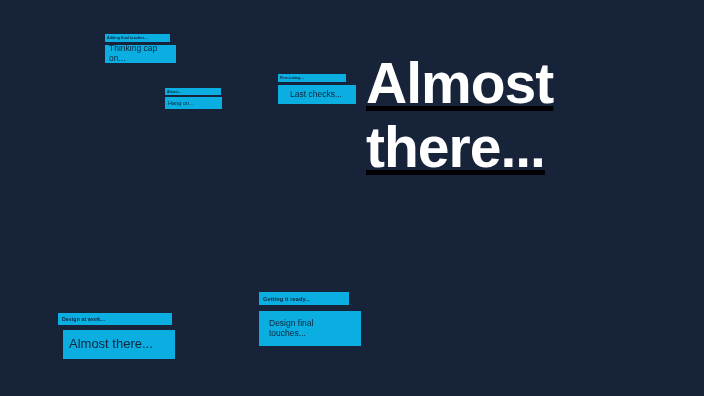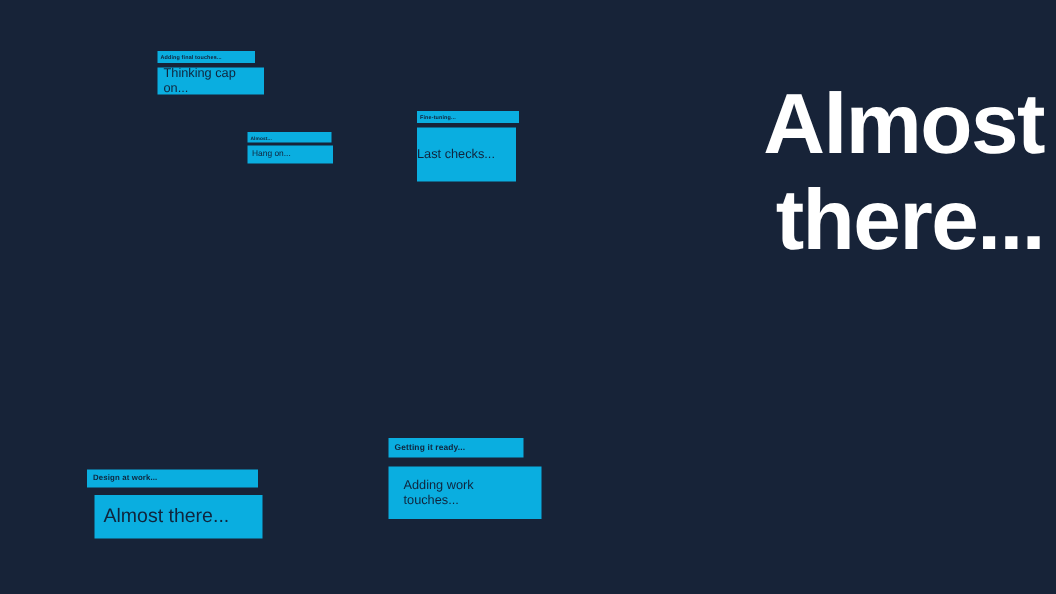--- a/index.html
+++ b/index.html
@@ -60,22 +60,22 @@
     left: 165px; top: 97px; width: 54px; height: 12px;
     font-size: 5.6px; padding-left: 3px;
   }
 
   
   #card-last .card-label {
     left: 278px; top: 74px; width: 66px; height: 8px;
     font-size: 3.6px; padding-left: 2px;
   }
   #card-last .card-body {
-    left: 278px; top: 85px; width: 66px; height: 36px;
-    font-size: 8.5px; padding-left: 0;
+    left: 278px; top: 85px; width: 66px; height: 19px;
+    font-size: 8.5px; padding-left: 12px;
   }
 
   
   #card-adding .card-label {
     left: 259px; top: 292px; width: 86px; height: 13px;
     font-size: 5.6px; padding-left: 4px;
   }
   #card-adding .card-body {
     left: 259px; top: 311px; width: 92px; height: 35px;
     font-size: 8.5px; padding-left: 10px;
@@ -91,21 +91,22 @@
     left: 63px; top: 330px; width: 106px; height: 29px;
     font-size: 13px; padding-left: 6px;
   }
 
   
   #hero {
     position: absolute;
     right: 8px;
     top: 52px;
     width: 330px;
-    text-align: right;
+    text-align: left;
+    text-decoration: underline;
   }
   #hero-title {
     color: #ffffff;
     font-size: 57px;
     font-weight: bold;
     line-height: 1.12;
     letter-spacing: -1px;
     white-space: pre-line;
     margin: 0;
   }
@@ -134,21 +135,21 @@
     <div class="card-body">Hang on...</div>
   </div>
 
   <div class="card" id="card-last">
     <div class="card-label">Fine-tuning...</div>
     <div class="card-body">Last checks...</div>
   </div>
 
   <div class="card" id="card-adding">
     <div class="card-label">Getting it ready...</div>
-    <div class="card-body">Adding work
+    <div class="card-body">Design final
 touches...</div>
   </div>
 
   <div class="card" id="card-almost">
     <div class="card-label">Design at work...</div>
     <div class="card-body">Almost there...</div>
   </div>
 
   <div id="hero">
     <div id="hero-title">Almost

